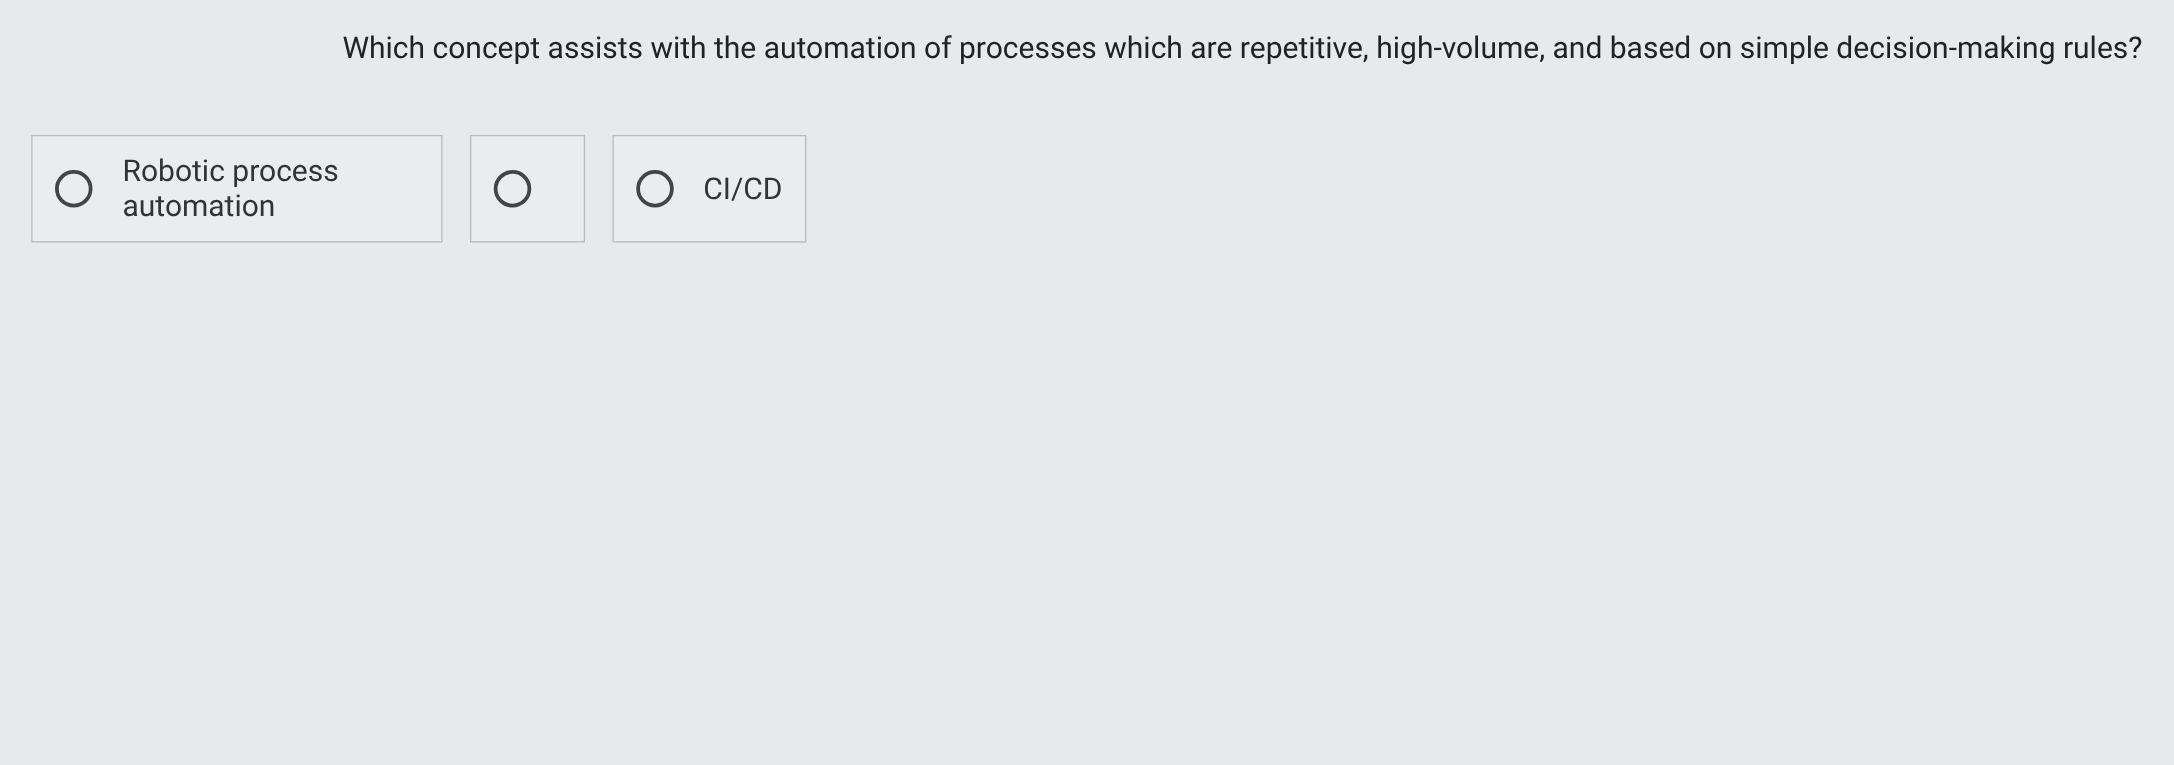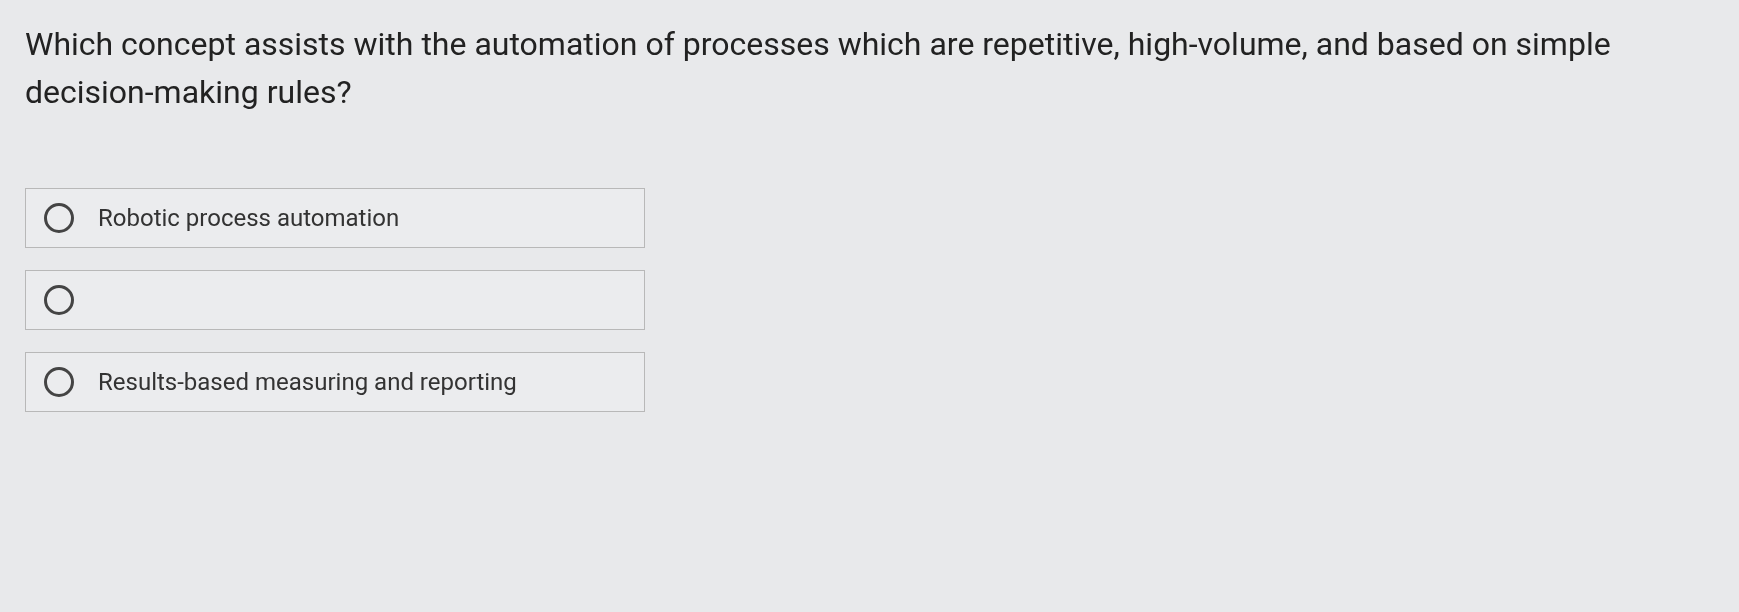--- a/index.html
+++ b/index.html
@@ -9,32 +9,32 @@
     }
     body {
       font-family: -apple-system, BlinkMacSystemFont, 'Segoe UI', Roboto, 'Open Sans', sans-serif;
       background: #e8e9eb;
       width: 1739px;
       height: 612px;
       padding: 20px 25px;
       color: #2a2a2a;
     }
     .question-text {
-      font-size: 32px;
+      font-size: 24px;
       line-height: 1.5;
       color: #222;
-      margin-bottom: 72px;
+      margin-bottom: 52px;
       font-weight: 400;
+      text-align: right;
     }
     .options-container {
       display: flex;
-      flex-direction: column;
+      flex-direction: row;
       gap: 22px;
       max-width: 620px;
-      text-align: center;
     }
     .option {
       display: flex;
       align-items: center;
       border: 1px solid #b8b8b8;
       background: rgba(255,255,255,0.15);
       padding: 14px 18px;
       cursor: pointer;
     }
     .radio-circle {
@@ -60,15 +60,15 @@
 <div class="options-container">
   <div class="option">
     <span class="radio-circle"></span>
     <span class="option-label">Robotic process automation</span>
   </div>
   <div class="option">
     <span class="radio-circle"></span>
   </div>
   <div class="option">
     <span class="radio-circle"></span>
-    <span class="option-label">Results-based measuring and reporting</span>
+    <span class="option-label">CI/CD</span>
   </div>
 </div>
 
 </body></html>

